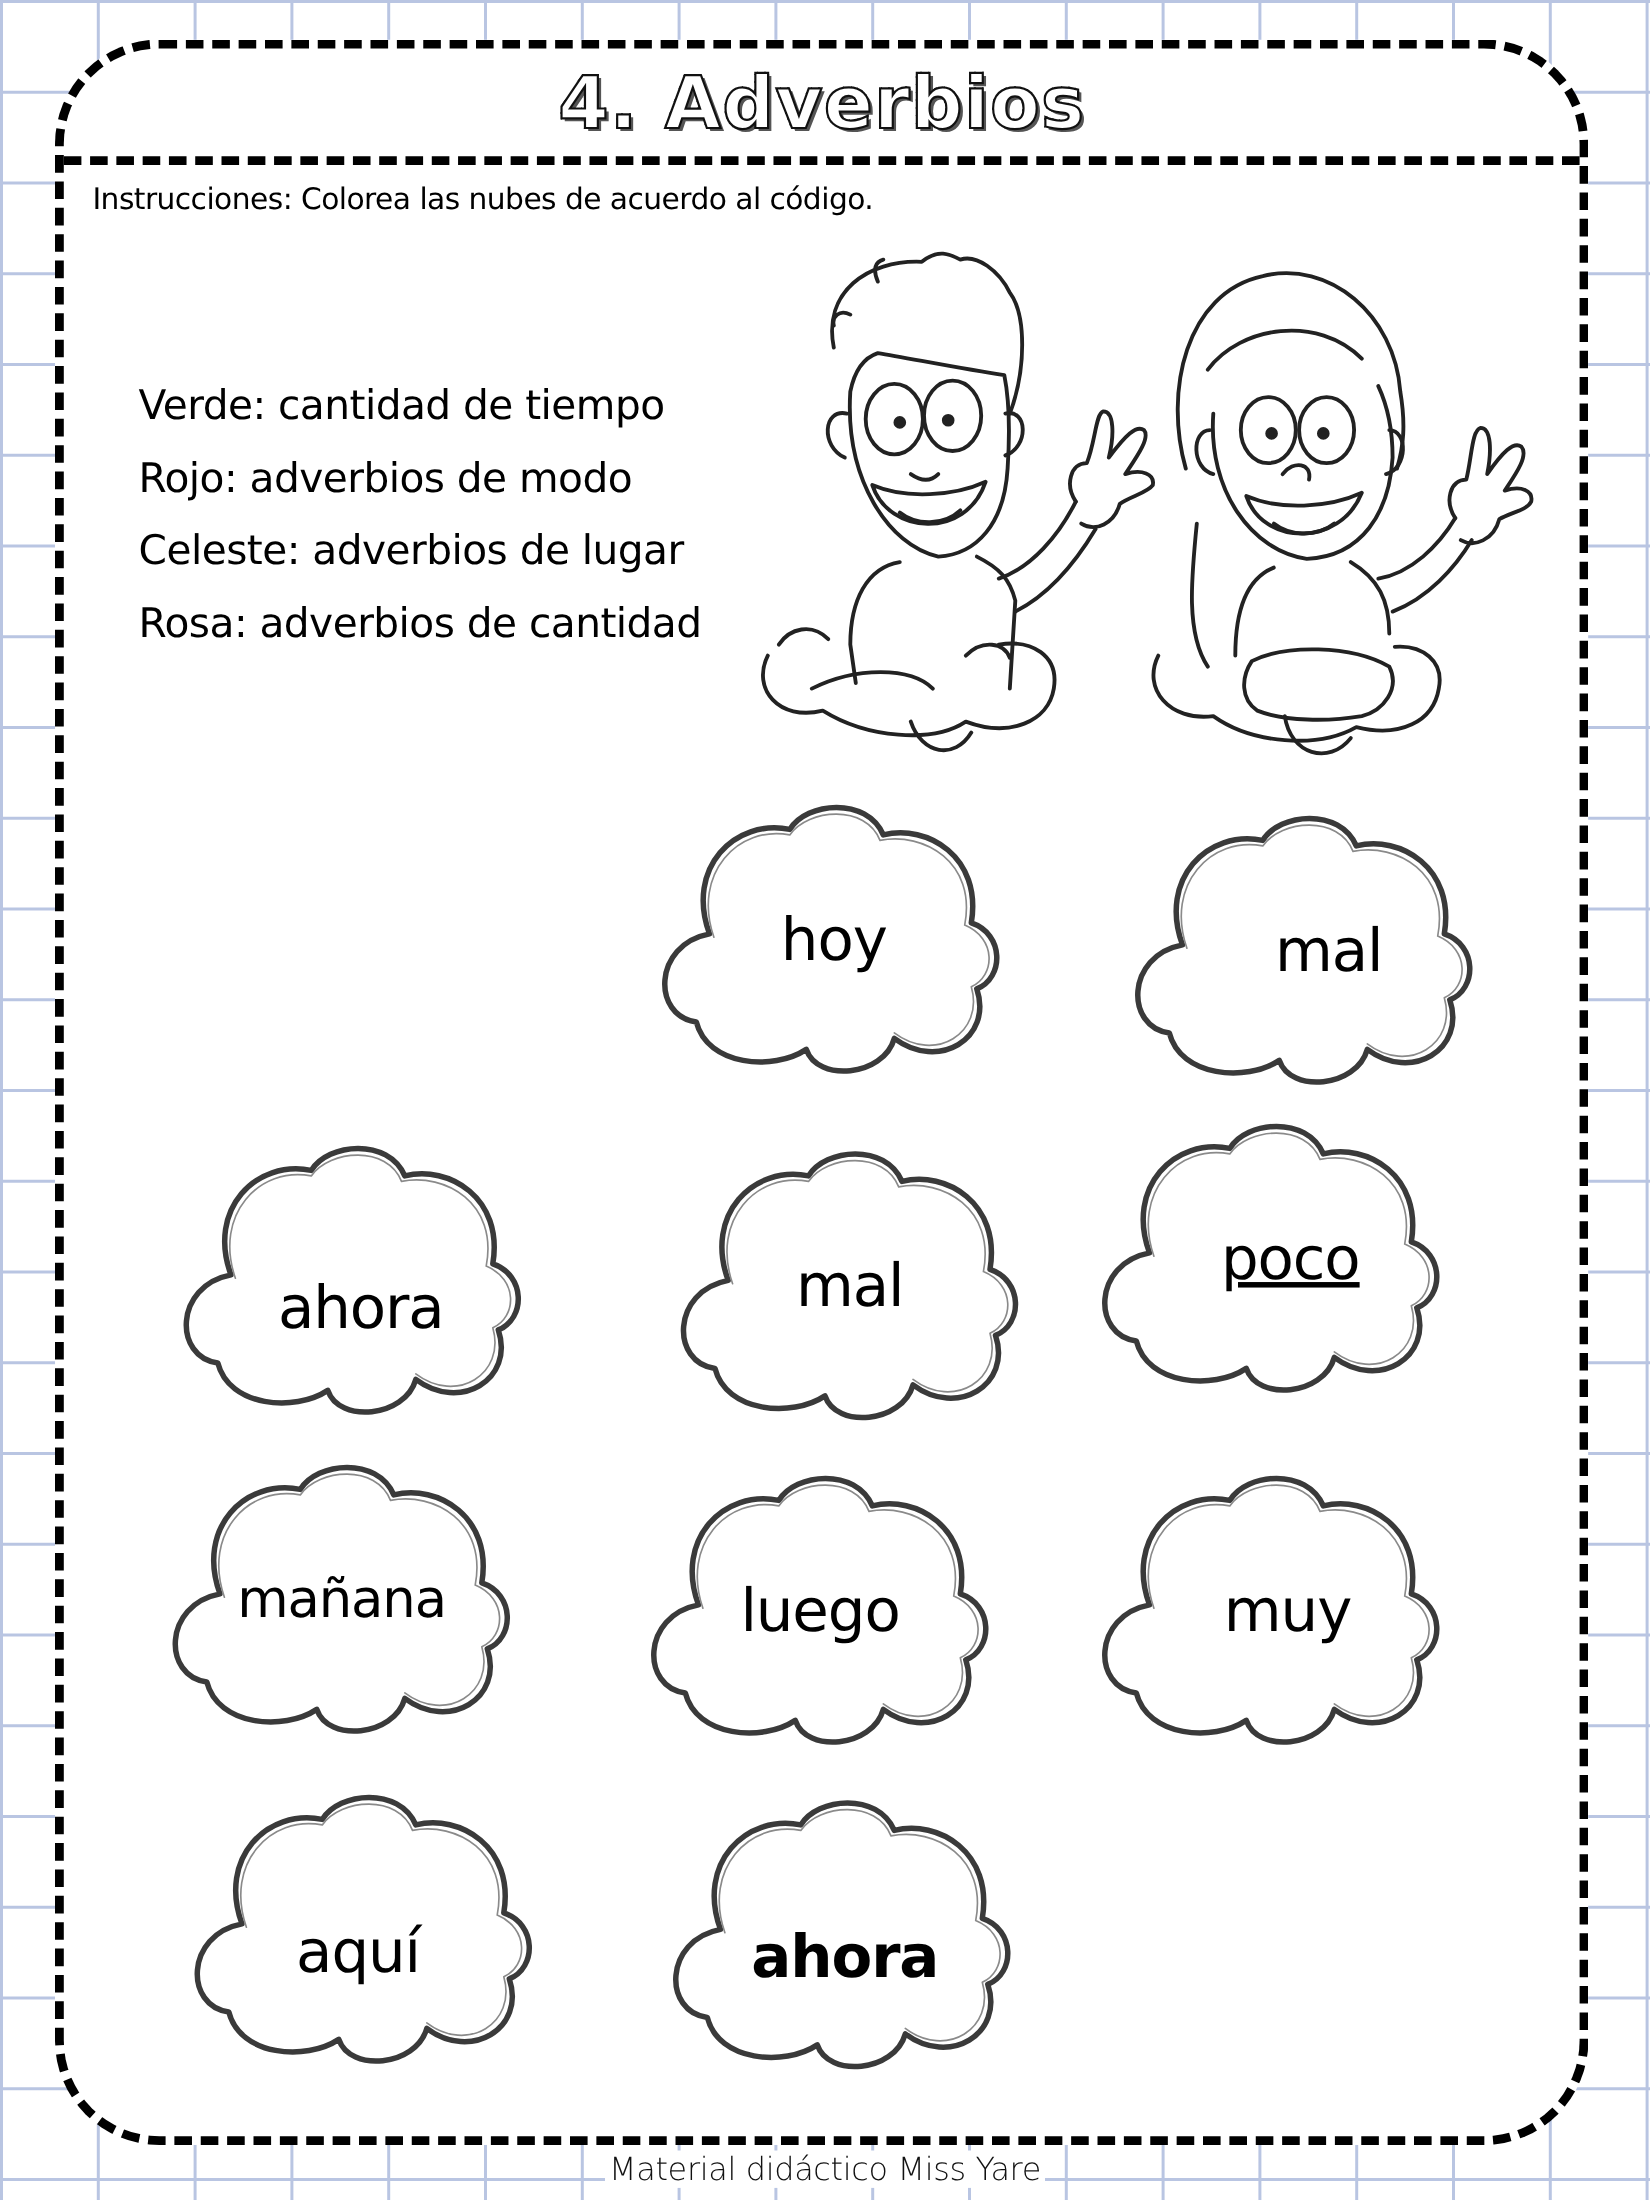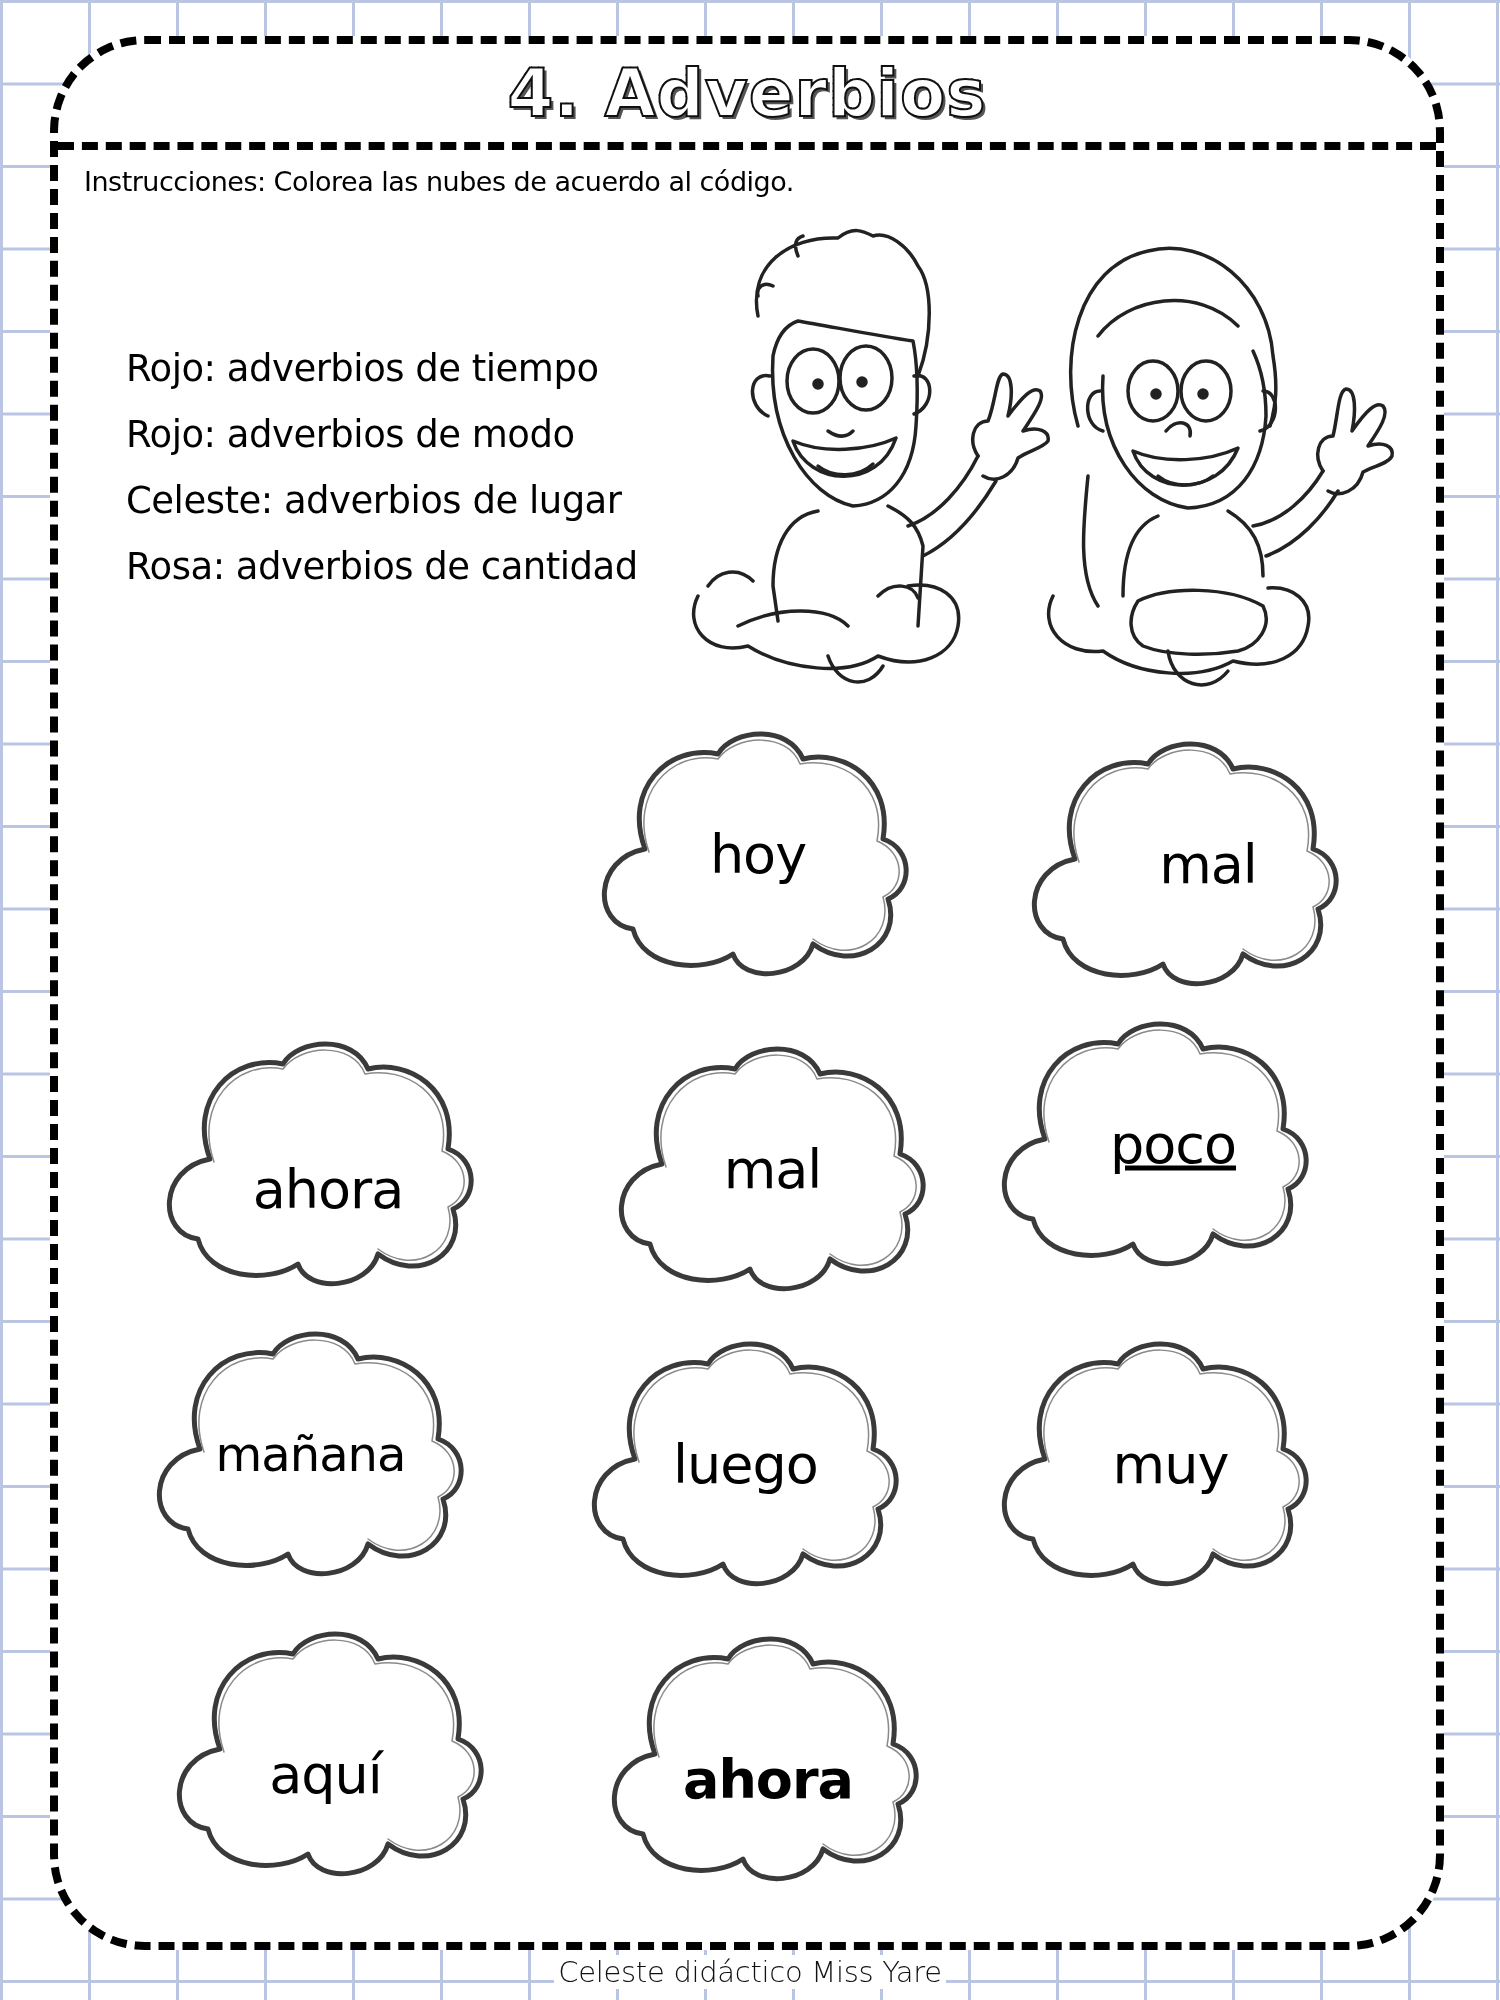--- a/index.html
+++ b/index.html
@@ -67,21 +67,21 @@
 <body>
 
 <div class="sheet">
   <div class="title-bar">
     <div class="title">4. Adverbios</div>
   </div>
 
   <div class="instructions">Instrucciones: Colorea las nubes de acuerdo al código.</div>
 
   <ul class="legend">
-    <li>Rojo: adverbios de tiempo</li>
+    <li>Verde: cantidad de tiempo</li>
     <li>Rojo: adverbios de modo</li>
     <li>Celeste: adverbios de lugar</li>
     <li>Rosa: adverbios de cantidad</li>
   </ul>
 
   <div class="kids">
     <svg width="730" height="470" viewBox="0 0 730 470" fill="none" stroke="#222" stroke-width="3.5" stroke-linecap="round" stroke-linejoin="round">
 
       <g>
 
@@ -209,13 +209,13 @@
 
 <svg width="0" height="0" style="position:absolute" aria-hidden="true">
   <defs>
     <g id="cloud-path" fill="none" stroke-linecap="round" stroke-linejoin="round">
       <path d="M52 120 C30 60 75 15 125 25 C140 0 195 -5 210 30 C250 20 300 50 290 110 C320 120 320 160 295 170 C310 215 260 245 220 215 C210 250 150 255 140 225 C110 245 50 240 40 200 C0 195 0 130 52 120 Z" stroke="#3a3a3a" stroke-width="5"></path>
       <path d="M56 123 C36 65 78 21 125 30 C142 6 194 2 207 35 C247 27 295 55 284 112 C313 124 312 158 290 168 C302 210 257 238 220 210" stroke="#8a8a8a" stroke-width="1.5"></path>
     </g>
   </defs>
 </svg>
 
-<div class="footer"><span>Celeste didáctico Miss Yare</span></div>
+<div class="footer"><span>Material didáctico Miss Yare</span></div>
 
 </body></html>

